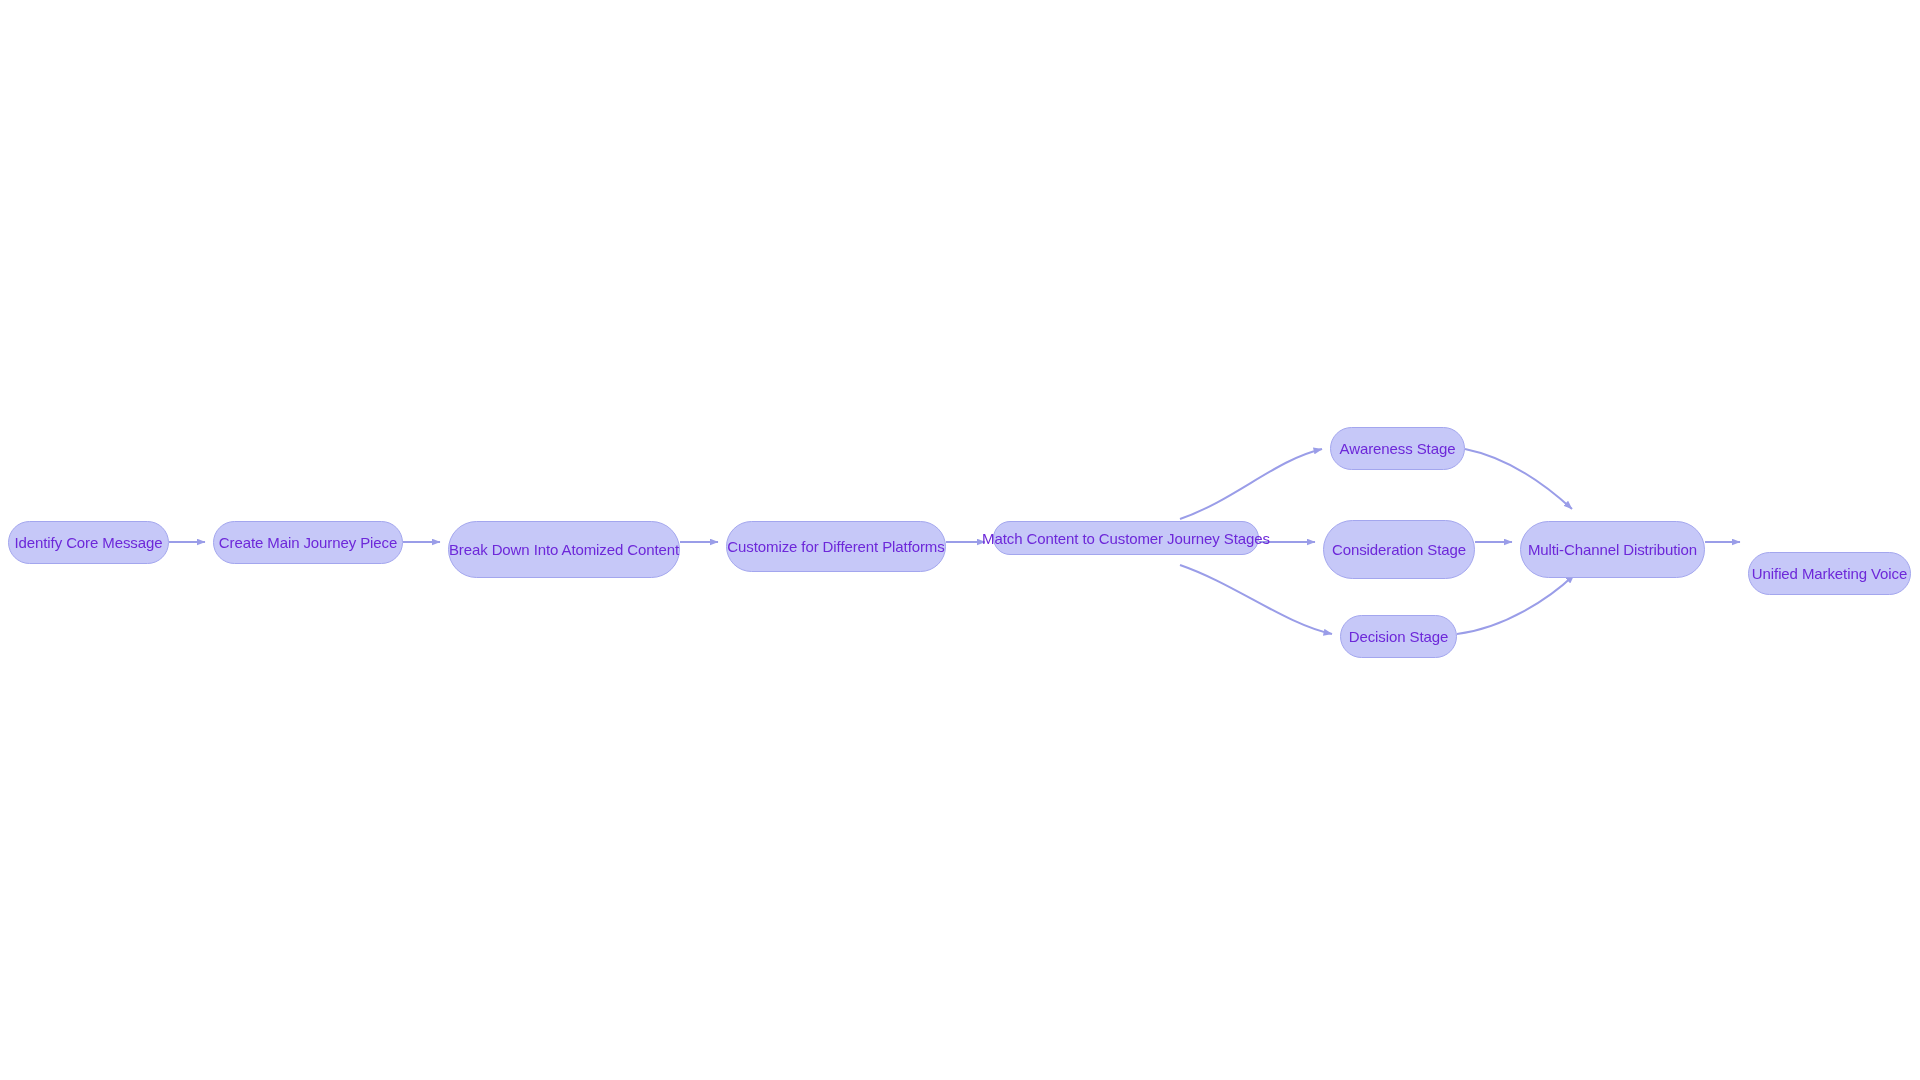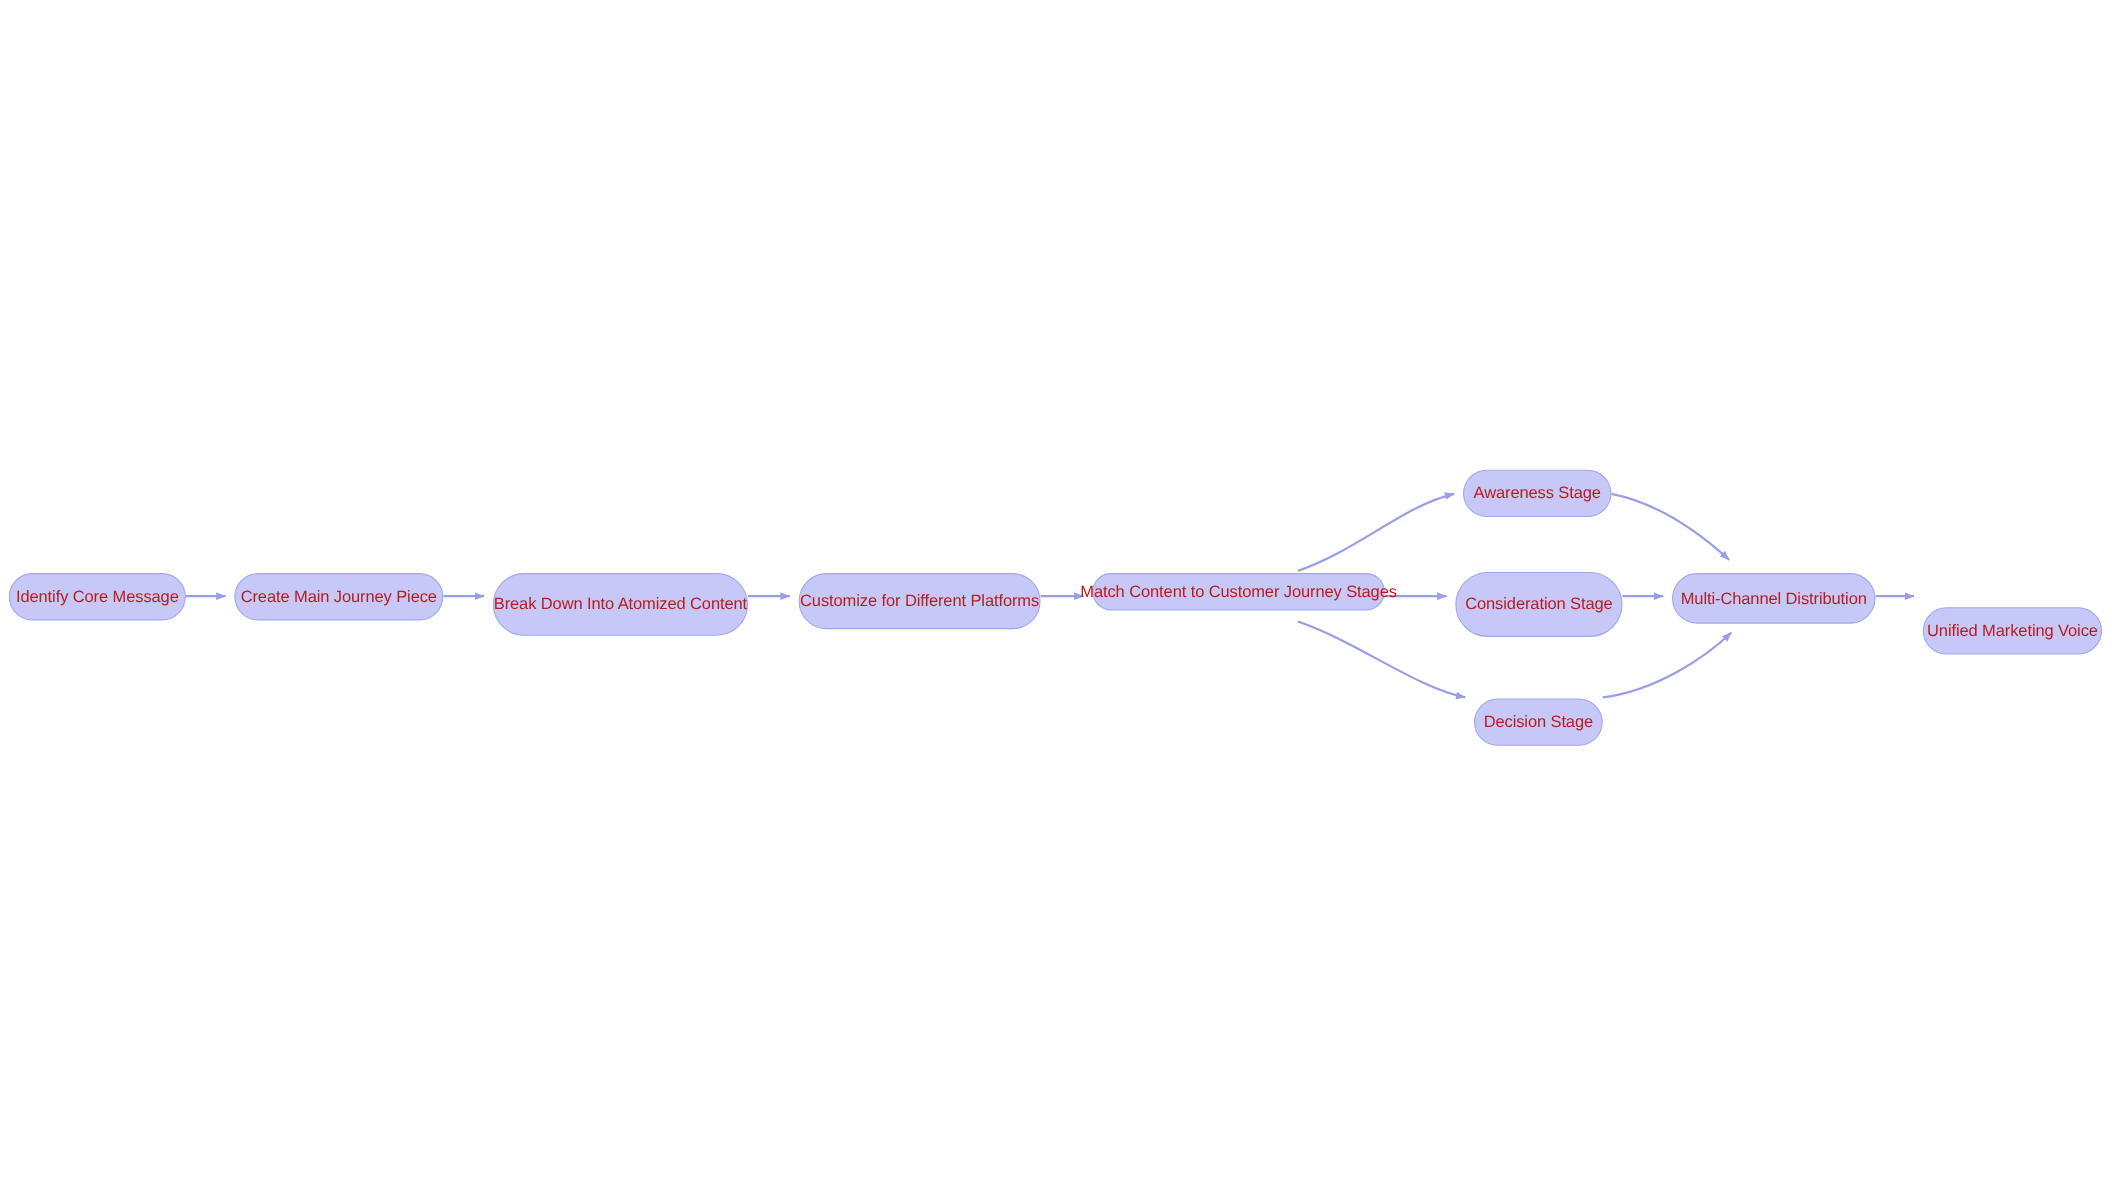--- a/index.html
+++ b/index.html
@@ -28,21 +28,21 @@
   }
   .node {
     position: absolute;
     box-sizing: border-box;
     display: flex;
     align-items: center;
     justify-content: center;
     background: #c6c8f8;
     border: 1px solid #a3a6ee;
     border-radius: 999px;
-    color: #b91c1c;
+    color: #6d28d9;
     font-family: "Liberation Sans", sans-serif;
     font-size: 15px;
     font-weight: 400;
     letter-spacing: -0.1px;
     white-space: nowrap;
     line-height: 1;
     cursor: pointer;
     z-index: 2;
   }
   .node-label {
@@ -90,24 +90,24 @@
       </div>
       <div class="node" style="left: 993px; top: 521px; width: 266px; height: 34px;">
         <span class="node-label">Match Content to Customer Journey Stages</span>
       </div>
       <div class="node" style="left: 1330px; top: 427px; width: 135px; height: 43px;">
         <span class="node-label">Awareness Stage</span>
       </div>
       <div class="node" style="left: 1323px; top: 520px; width: 152px; height: 59px;">
         <span class="node-label">Consideration Stage</span>
       </div>
-      <div class="node" style="left: 1340px; top: 615px; width: 117px; height: 43px; margin-top: 20px;">
+      <div class="node" style="left: 1340px; top: 615px; width: 117px; height: 43px;">
         <span class="node-label">Decision Stage</span>
       </div>
-      <div class="node" style="left: 1520px; top: 521px; width: 185px; height: 46px;">
+      <div class="node" style="left: 1520px; top: 521px; width: 185px; height: 57px;">
         <span class="node-label">Multi-Channel Distribution</span>
       </div>
       <div class="node" style="left: 1748px; top: 521px; width: 163px; height: 43px; margin-top: 31px;">
         <span class="node-label">Unified Marketing Voice</span>
       </div>
     </div>
 
 </div>
 
 </body></html>

